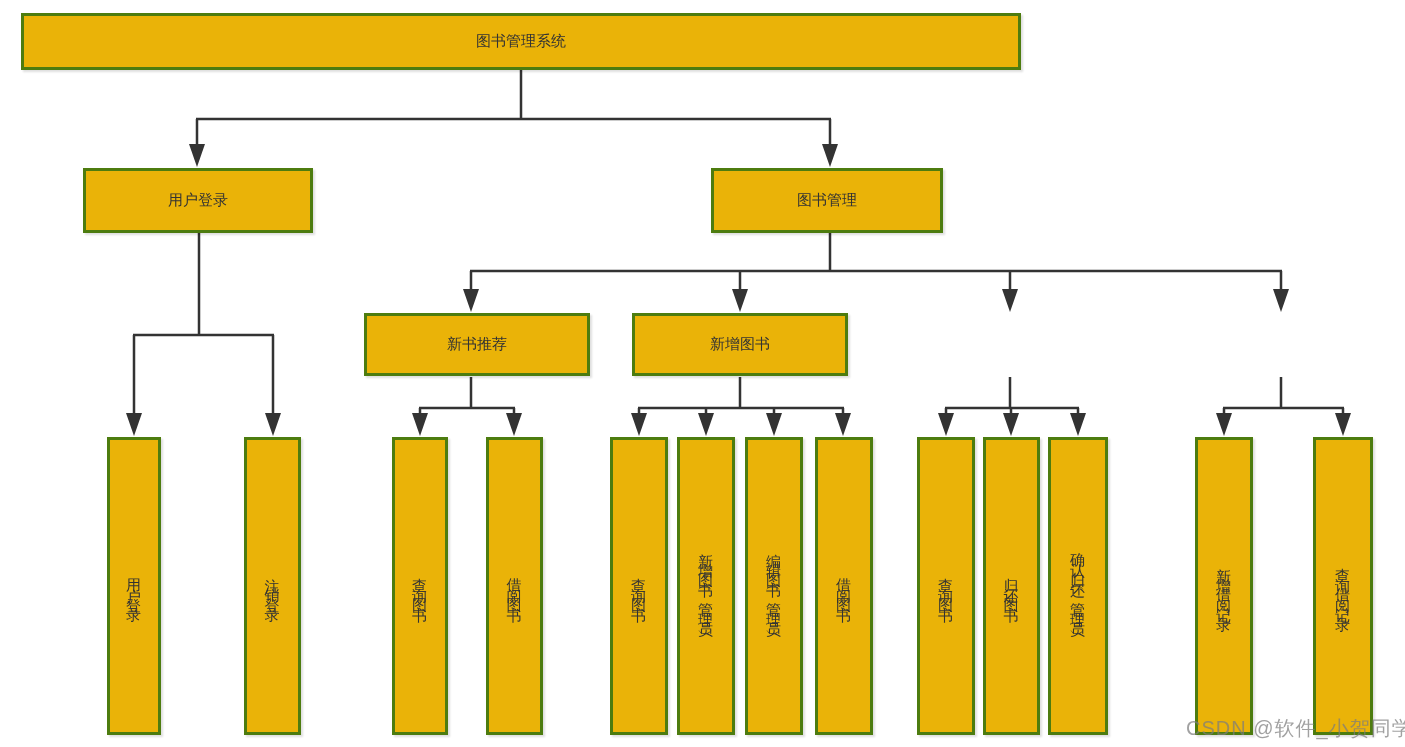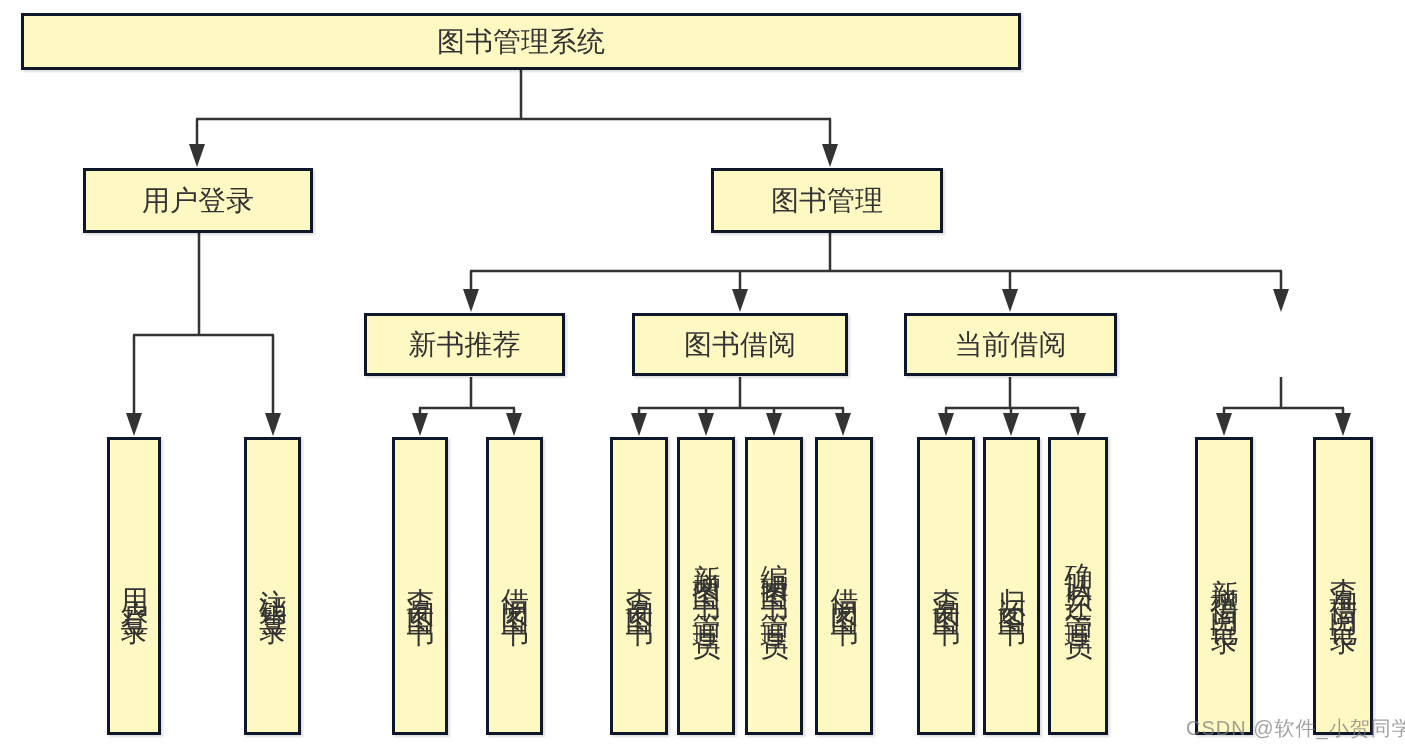--- a/index.html
+++ b/index.html
@@ -2,24 +2,24 @@
 <html><head>
 <meta charset="utf-8">
 <style>
   html,body { margin:0; padding:0; background:#ffffff; }
   .canvas {
     position:relative; width:1405px; height:747px; background:#ffffff;
     font-family:"Liberation Sans","DejaVu Sans",sans-serif; overflow:hidden;
   }
   svg.wires { position:absolute; left:0; top:0; width:1405px; height:747px; }
   .node {
-    position:absolute; box-sizing:border-box; background:#fef9c3;
-    border:3px solid #0f172a; color:#333333;
+    position:absolute; box-sizing:border-box; background:#eab308;
+    border:3px solid #4d7c0f; color:#333333;
     display:flex; align-items:center; justify-content:center;
-    font-size:28px; box-shadow:2px 2px 2px rgba(0,0,0,0.13);
+    font-size:15px; box-shadow:2px 2px 2px rgba(0,0,0,0.13);
   }
   .node span { white-space:nowrap; }
   .node.v span {
     writing-mode:vertical-rl; text-orientation:mixed;
     letter-spacing:10px; line-height:1; white-space:normal;
   }
   .watermark {
     position:absolute; left:1186px; top:715px;
     font-size:20px; color:rgba(125,125,125,0.72); letter-spacing:1px;
     white-space:nowrap; z-index:5;
@@ -67,28 +67,25 @@
     <span>图书管理系统</span>
   </div>
 
   <div class="node" style="left:83px;top:168px;width:230px;height:65px">
     <span>用户登录</span>
   </div>
   <div class="node" style="left:711px;top:168px;width:232px;height:65px">
     <span>图书管理</span>
   </div>
 
-  <div class="node" style="left:364px;top:313px;width:201px;height:63px">
+  <div class="node" style="left:364px;top:313px;width:226px;height:63px">
     <span>新书推荐</span>
   </div>
   <div class="node" style="left:632px;top:313px;width:216px;height:63px">
-    <span>图书借阅</span>
-  </div>
-  <div class="node" style="left:904px;top:313px;width:213px;height:63px">
-    <span>当前借阅</span>
+    <span>新增图书</span>
   </div>
 
   <div class="node v" style="left:107px;top:437px;width:54px;height:298px">
     <span>用户登录</span>
   </div>
   <div class="node v" style="left:244px;top:437px;width:57px;height:298px">
     <span>注销登录</span>
   </div>
   <div class="node v" style="left:392px;top:437px;width:56px;height:298px">
     <span>查询图书</span>

